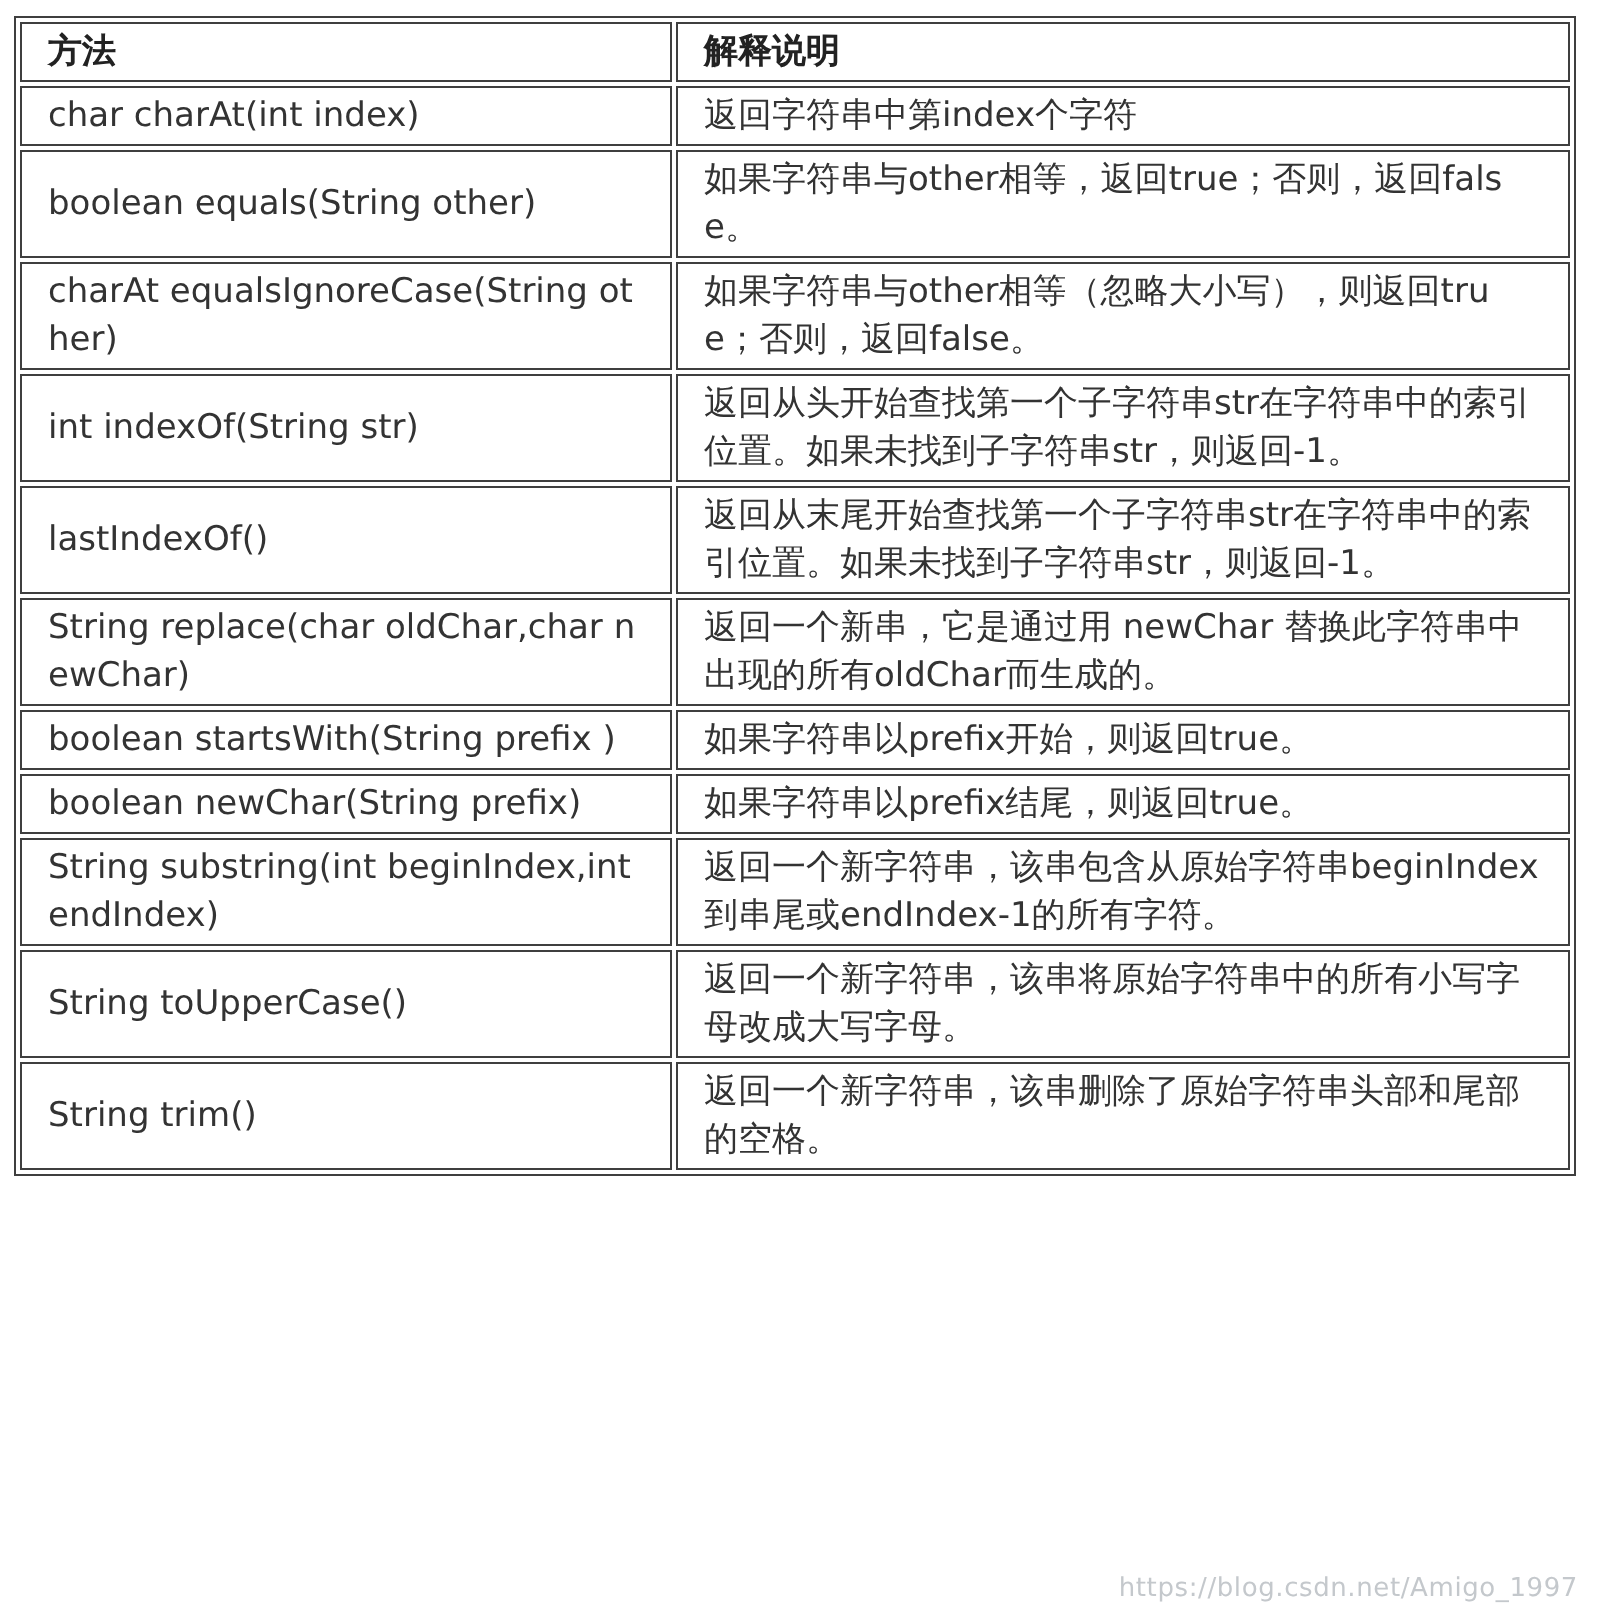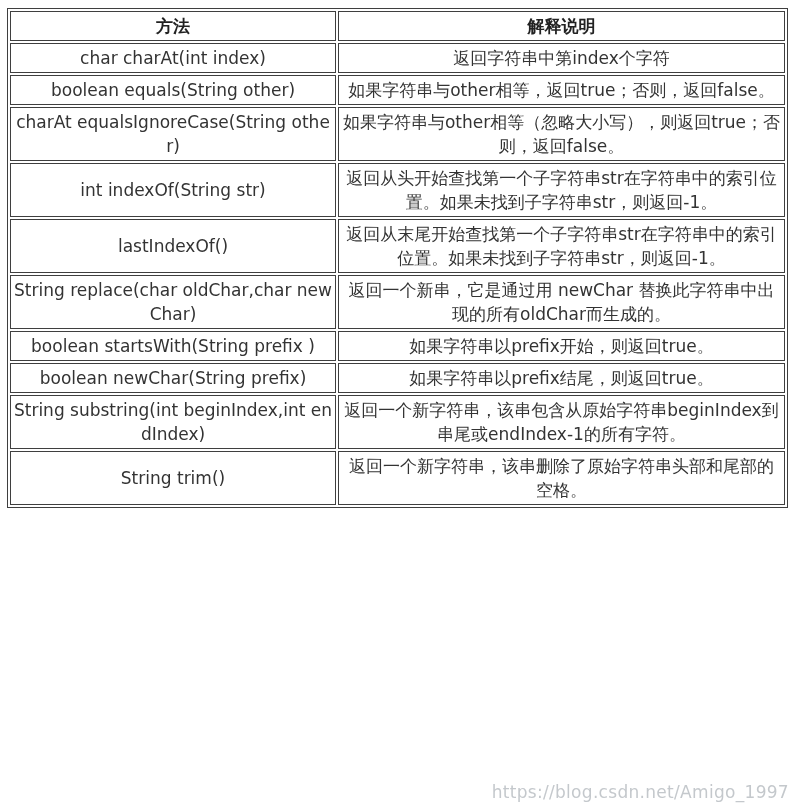--- a/index.html
+++ b/index.html
@@ -24,43 +24,43 @@
     border-spacing: 2px;
     border: 1px solid #3f3f3f;
     table-layout: fixed;
     background: #ffffff;
   }
   table.methods col.c-method { width: 326px; }
   table.methods col.c-desc   { width: 447px; }
   table.methods th,
   table.methods td {
     border: 1px solid #3f3f3f;
-    padding: 2px 2px;
+    padding: 2px 13px;
     font-size: 17px;
     line-height: 24px;
     color: #333333;
     vertical-align: middle;
-    text-align: center;
+    text-align: left;
     word-break: break-all;
     overflow-wrap: anywhere;
     background: #ffffff;
   }
   table.methods th {
     font-weight: bold;
     color: #222222;
     height: 24px;
   }
   td[data-name="method-cell"] {
     height: 24px;
   }
   .watermark {
     position: absolute;
     right: 10px;
     bottom: 6px;
-    font-size: 17px;
+    font-size: 13px;
     color: rgba(176, 182, 187, 0.75);
     letter-spacing: 0.3px;
     pointer-events: none;
   }
 </style>
 </head>
 <body>
 
 <div class="page" data-name="page">
 
@@ -106,20 +106,24 @@
         </tr>
         <tr data-name="table-row">
           <td data-name="method-cell">boolean newChar(String prefix)</td>
           <td data-name="description-cell">如果字符串以prefix结尾，则返回true。</td>
         </tr>
         <tr data-name="table-row">
           <td data-name="method-cell">String substring(int beginIndex,int endIndex)</td>
           <td data-name="description-cell">返回一个新字符串，该串包含从原始字符串beginIndex到串尾或endIndex-1的所有字符。</td>
         </tr>
         <tr data-name="table-row">
+          <td data-name="method-cell">String toUpperCase()</td>
+          <td data-name="description-cell">返回一个新字符串，该串将原始字符串中的所有小写字母改成大写字母。</td>
+        </tr>
+        <tr data-name="table-row">
           <td data-name="method-cell">String trim()</td>
           <td data-name="description-cell">返回一个新字符串，该串删除了原始字符串头部和尾部的空格。</td>
         </tr>
       </tbody>
   </table>
 
   <div class="watermark" data-name="watermark">https://blog.csdn.net/Amigo_1997</div>
 
 </div>
 

